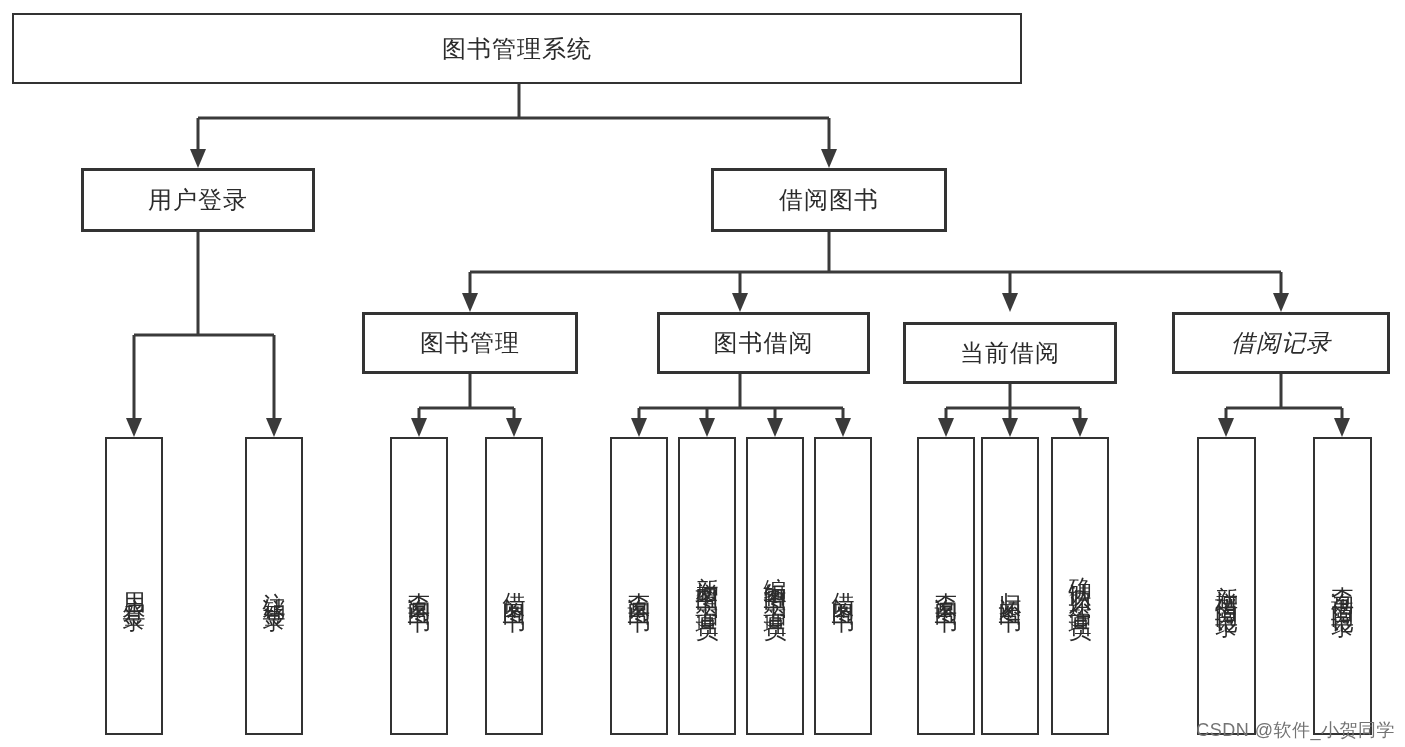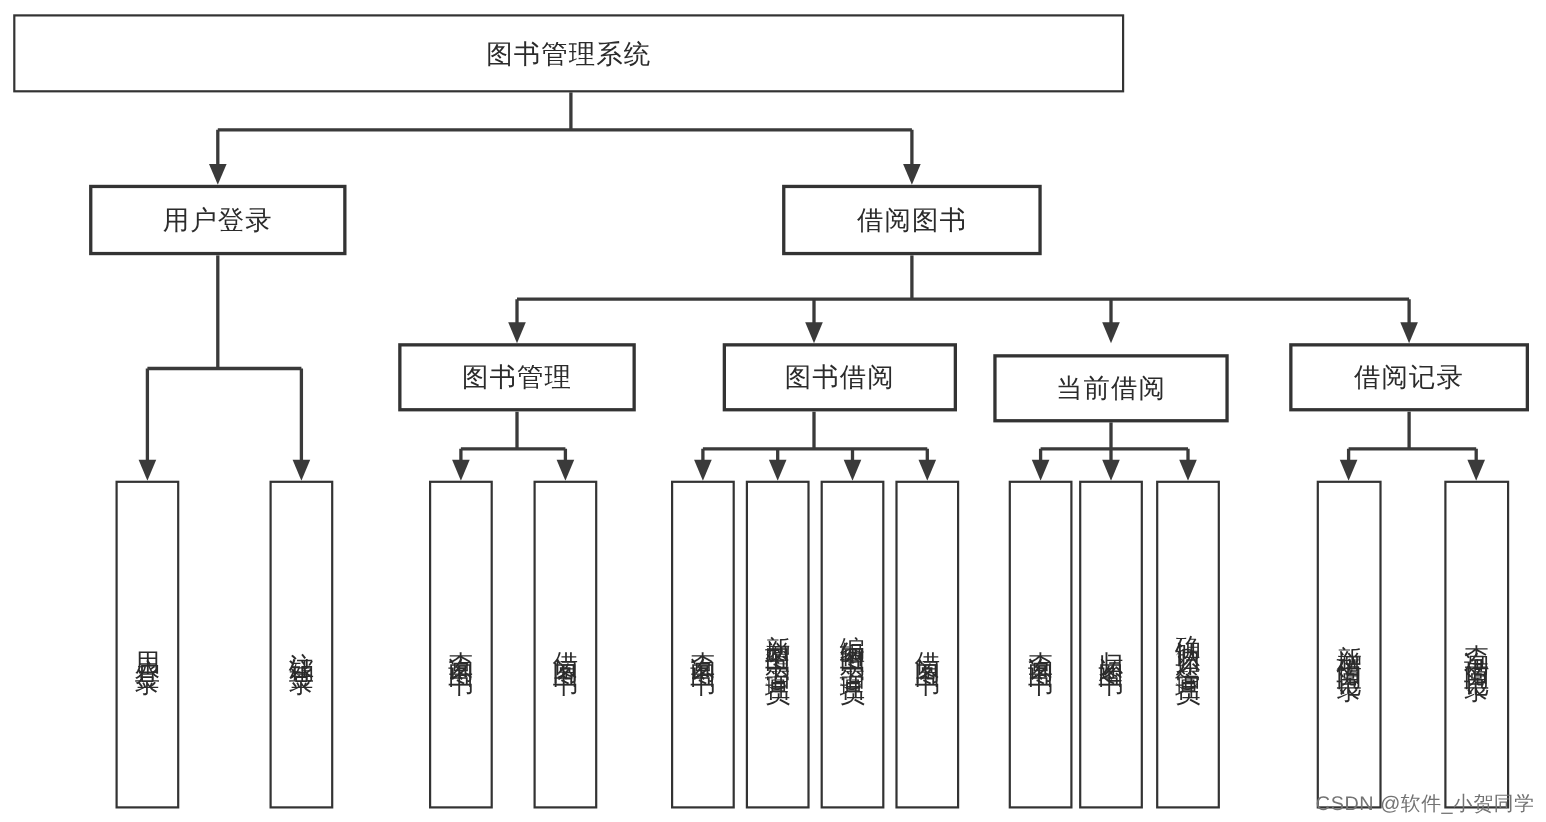--- a/index.html
+++ b/index.html
@@ -125,21 +125,21 @@
 
   <div class="box h" style="left:362px; top:312px; width:216px; height:62px;">
     <span>图书管理</span>
   </div>
   <div class="box h" style="left:657px; top:312px; width:213px; height:62px;">
     <span>图书借阅</span>
   </div>
   <div class="box h" style="left:903px; top:322px; width:214px; height:62px;">
     <span>当前借阅</span>
   </div>
-  <div class="box h" style="left:1172px; top:312px; width:218px; height:62px;">
+  <div class="box h" style="left:1172px; top:312px; width:218px; height:62px;font-style:italic;">
     <span>借阅记录</span>
   </div>
 
   <div class="box v" style="left:105px; top:437px; width:58px; height:298px;">
     <span>用户登录</span>
   </div>
   <div class="box v" style="left:245px; top:437px; width:58px; height:298px;">
     <span>注销登录</span>
   </div>
 

